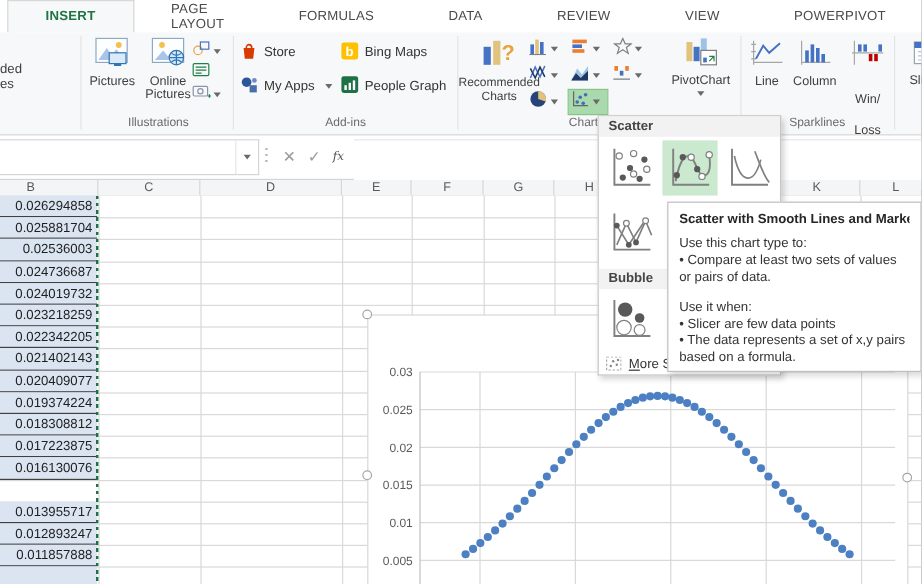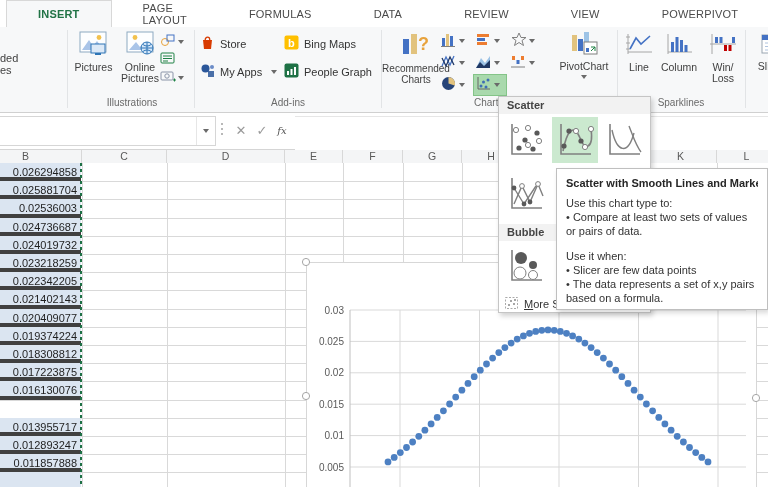--- a/index.html
+++ b/index.html
@@ -28,21 +28,21 @@
   #fdots{position:absolute;left:221px;top:10px;width:2px;height:14px;background:repeating-linear-gradient(#b8b8b8 0 2px,transparent 2px 5px);}
   .fbtn{position:absolute;top:6px;width:20px;height:23px;display:flex;align-items:center;justify-content:center;color:#9a9a9a;font-size:13px;}
   #fx{font-family:"DejaVu Serif",serif;font-style:italic;color:#555;font-size:10px;}
   #ffield{position:absolute;left:295px;top:3px;right:0;height:28px;background:#fff;border-top:1px solid #e6e6e6;border-bottom:1px solid #e6e6e6;font-size:11px;padding:6px;color:#222;}
   
   #colheads{position:absolute;left:0;top:150px;width:768px;height:13px;background:#f4f5f6;border-bottom:1px solid #c8c8c8;}
   .chead{position:absolute;top:0;height:13px;line-height:13px;text-align:center;font-size:10.5px;color:#595959;border-right:1px solid #d8d8d8;box-sizing:border-box;}
   #sheet{position:absolute;left:0;top:163px;width:768px;height:324px;background:#fff;}
   .gv{position:absolute;top:0;width:1px;height:324px;background:#d9d9d9;}
   .gh{position:absolute;left:0;width:768px;height:1px;background:#d9d9d9;}
-  .bcell{position:absolute;left:0;width:81px;background:#dbe5f1;border-bottom:4px solid #404040;box-sizing:border-box;font-size:11px;color:#1f1f1f;text-align:right;padding-right:4px;}
+  .bcell{position:absolute;left:0;width:81px;background:#dbe5f1;border-bottom:1px solid #404040;box-sizing:border-box;font-size:11px;color:#1f1f1f;text-align:right;padding-right:4px;}
   #bdash{position:absolute;left:80px;top:0;width:2px;height:324px;background:repeating-linear-gradient(#1e7145 0 3px,transparent 3px 6px);}
   
   #chart{position:absolute;left:306px;top:262px;width:455px;height:232px;z-index:5;}
   
   #menu{position:absolute;left:498px;top:96px;width:153px;height:217px;background:#fff;border:1px solid #c5c5c5;box-shadow:2px 3px 5px rgba(0,0,0,.18);z-index:20;box-sizing:border-box;}
   .msec{position:absolute;left:0;width:151px;height:17px;background:#f2f2f2;font-size:11px;font-weight:bold;color:#444;line-height:17px;padding-left:8px;box-sizing:border-box;}
   .tile{position:absolute;width:46px;height:46px;display:flex;align-items:center;justify-content:center;}
   .tile.sel{background:#cbe9cf;}
   #more{position:absolute;left:0;top:199px;width:151px;height:16px;display:flex;align-items:center;gap:6px;font-size:11px;color:#333;padding-left:6px;box-sizing:border-box;}
   #more u{text-decoration:underline;}
@@ -267,21 +267,21 @@
         <svg width="28" height="24">
             <path d="M3 2v20M3 20h24" stroke="#a6a6a6" fill="none"></path>
             <rect x="6" y="10" width="3" height="10" fill="#4472c4"></rect>
             <rect x="10.5" y="5" width="3" height="15" fill="#4472c4"></rect>
             <rect x="15" y="8" width="3" height="12" fill="#4472c4"></rect>
             <rect x="19.5" y="13" width="3" height="7" fill="#4472c4"></rect>
           </svg>
       </span>
       <span>Column</span>
     </div>
-    <div class="btn-big" style="left:702px;top:5px;width:42px;">
+    <div class="btn-big" style="left:702px;top:5px;width:42px;gap:15px;">
       <span class="ic">
         <svg width="28" height="24">
             <path d="M3 2v20M1 12h26" stroke="#a6a6a6" fill="none"></path>
             <rect x="6" y="5" width="3" height="6" fill="#4472c4"></rect>
             <rect x="10.5" y="5" width="3" height="6" fill="#4472c4"></rect>
             <rect x="15" y="13" width="3" height="6" fill="#c00000"></rect>
             <rect x="19.5" y="13" width="3" height="6" fill="#c00000"></rect>
             <rect x="23" y="5" width="3" height="6" fill="#4472c4"></rect>
           </svg>
       </span>

